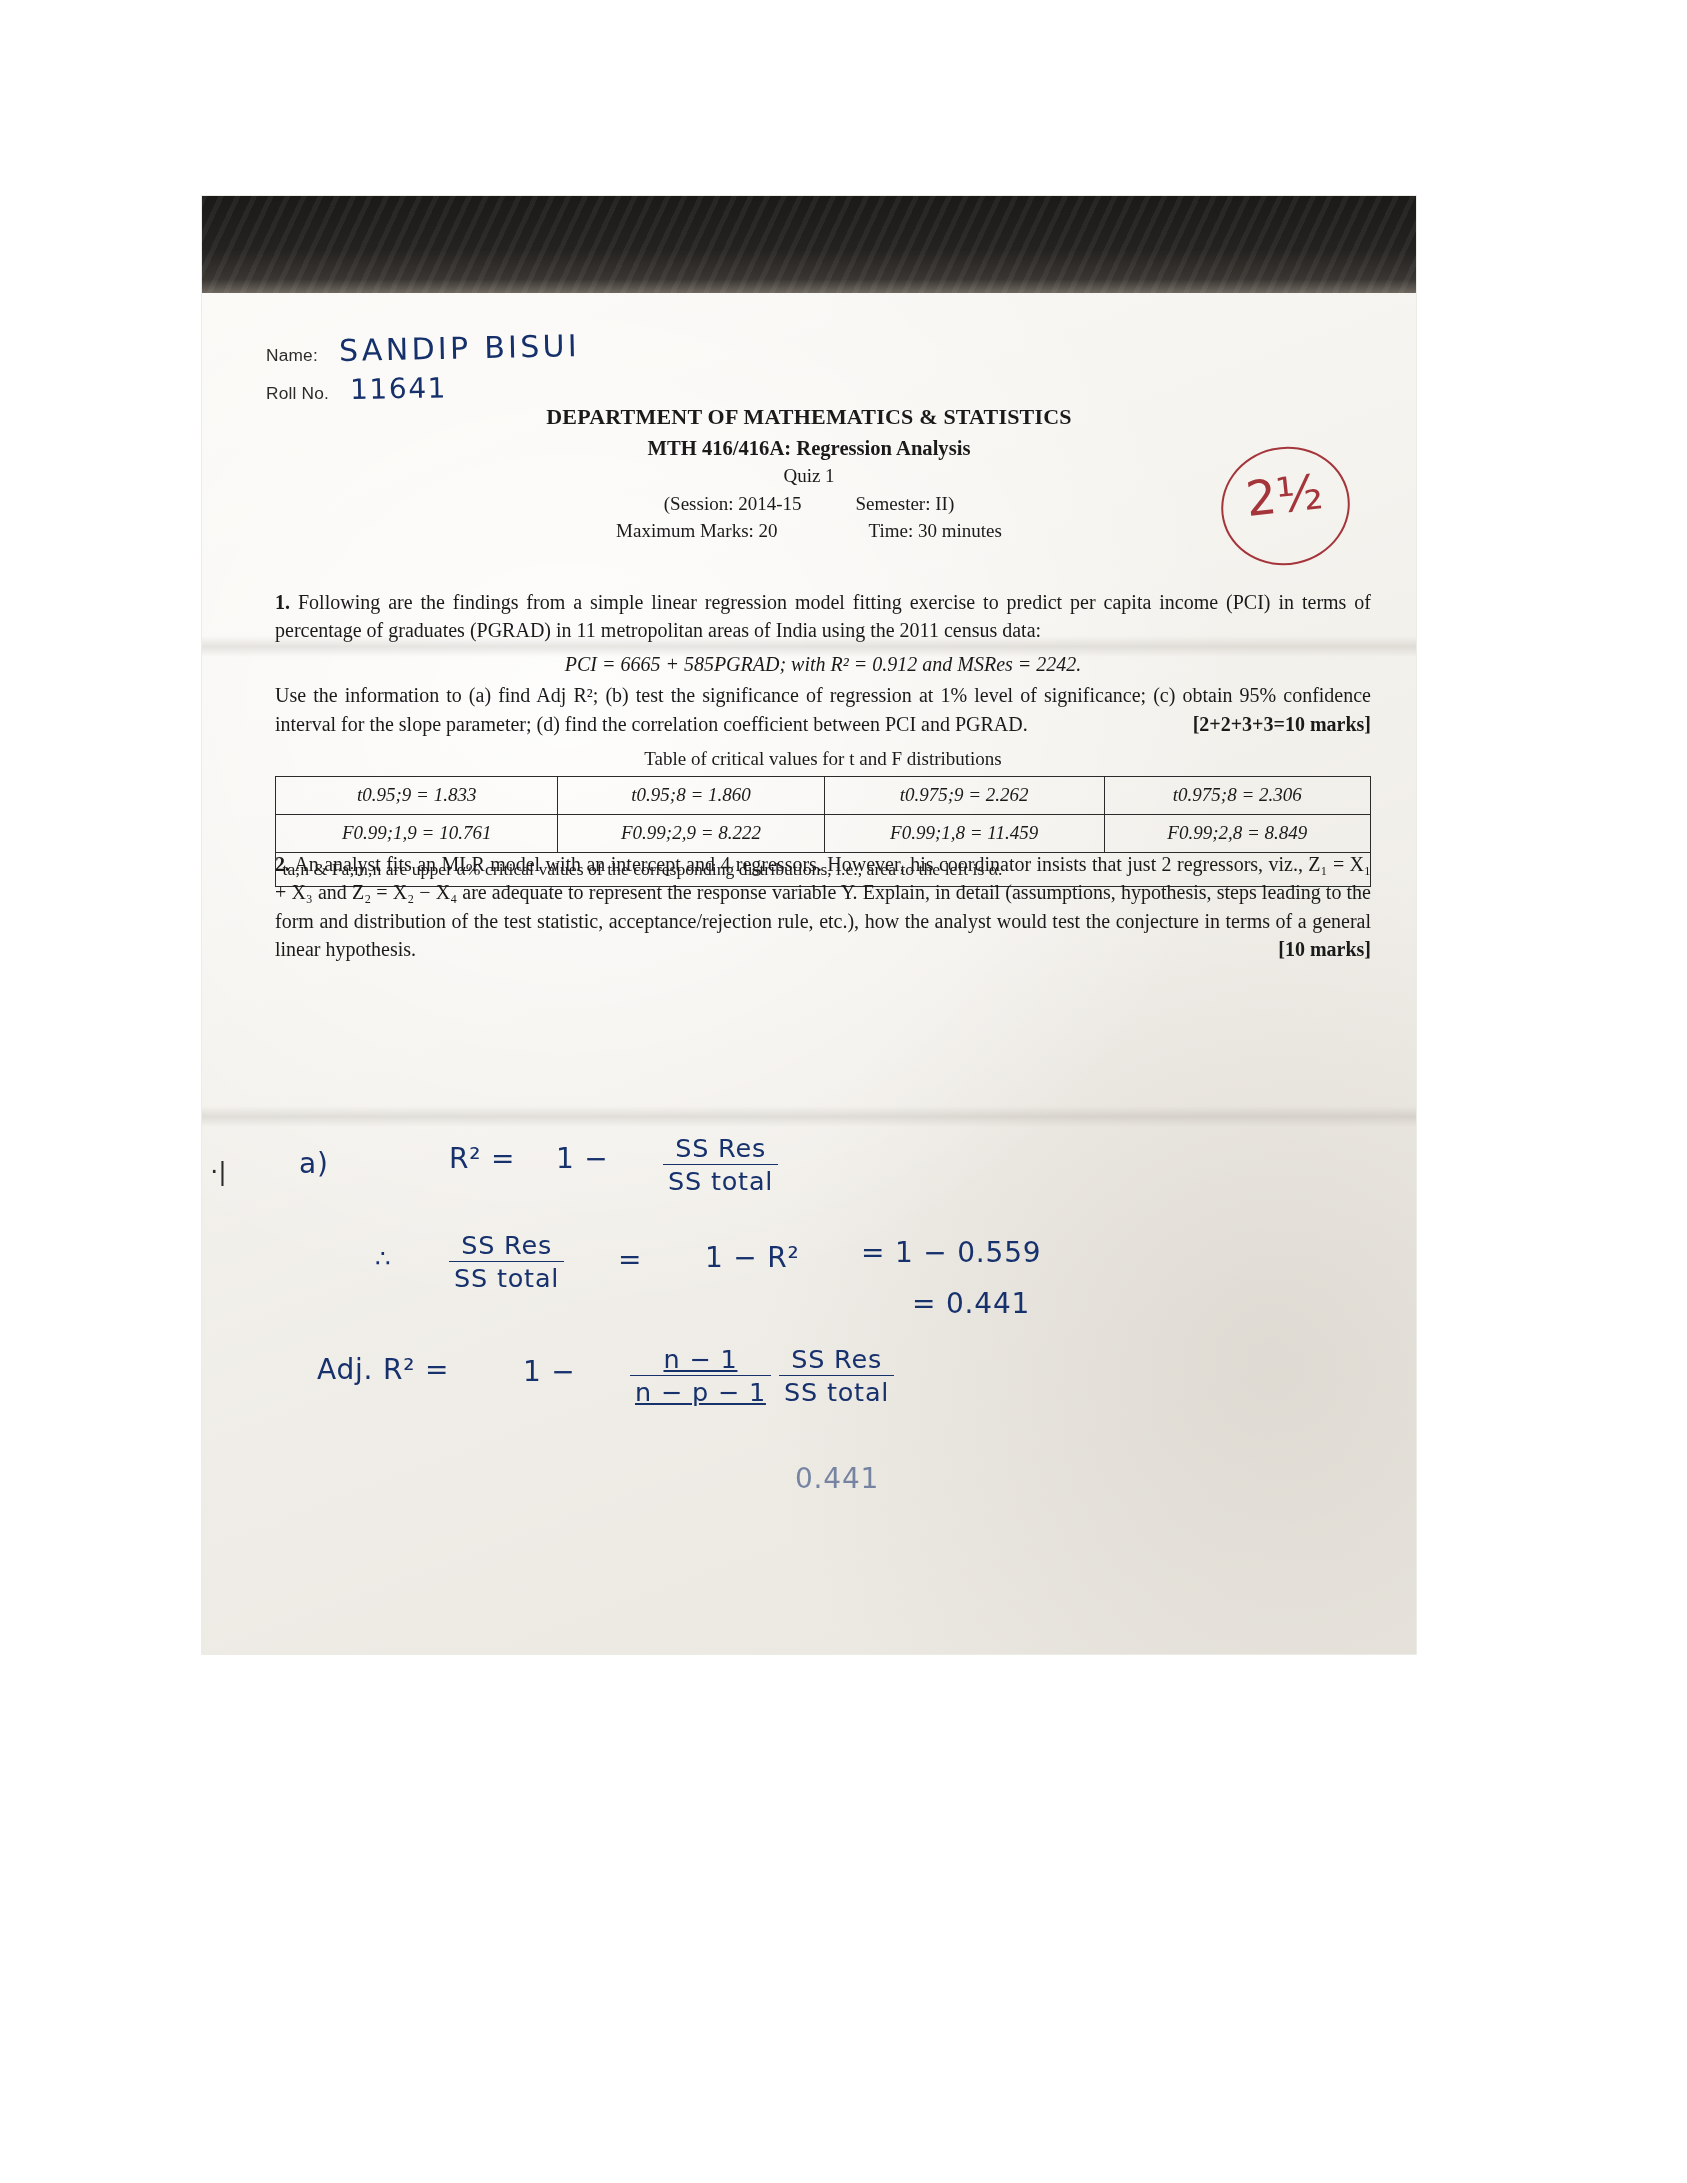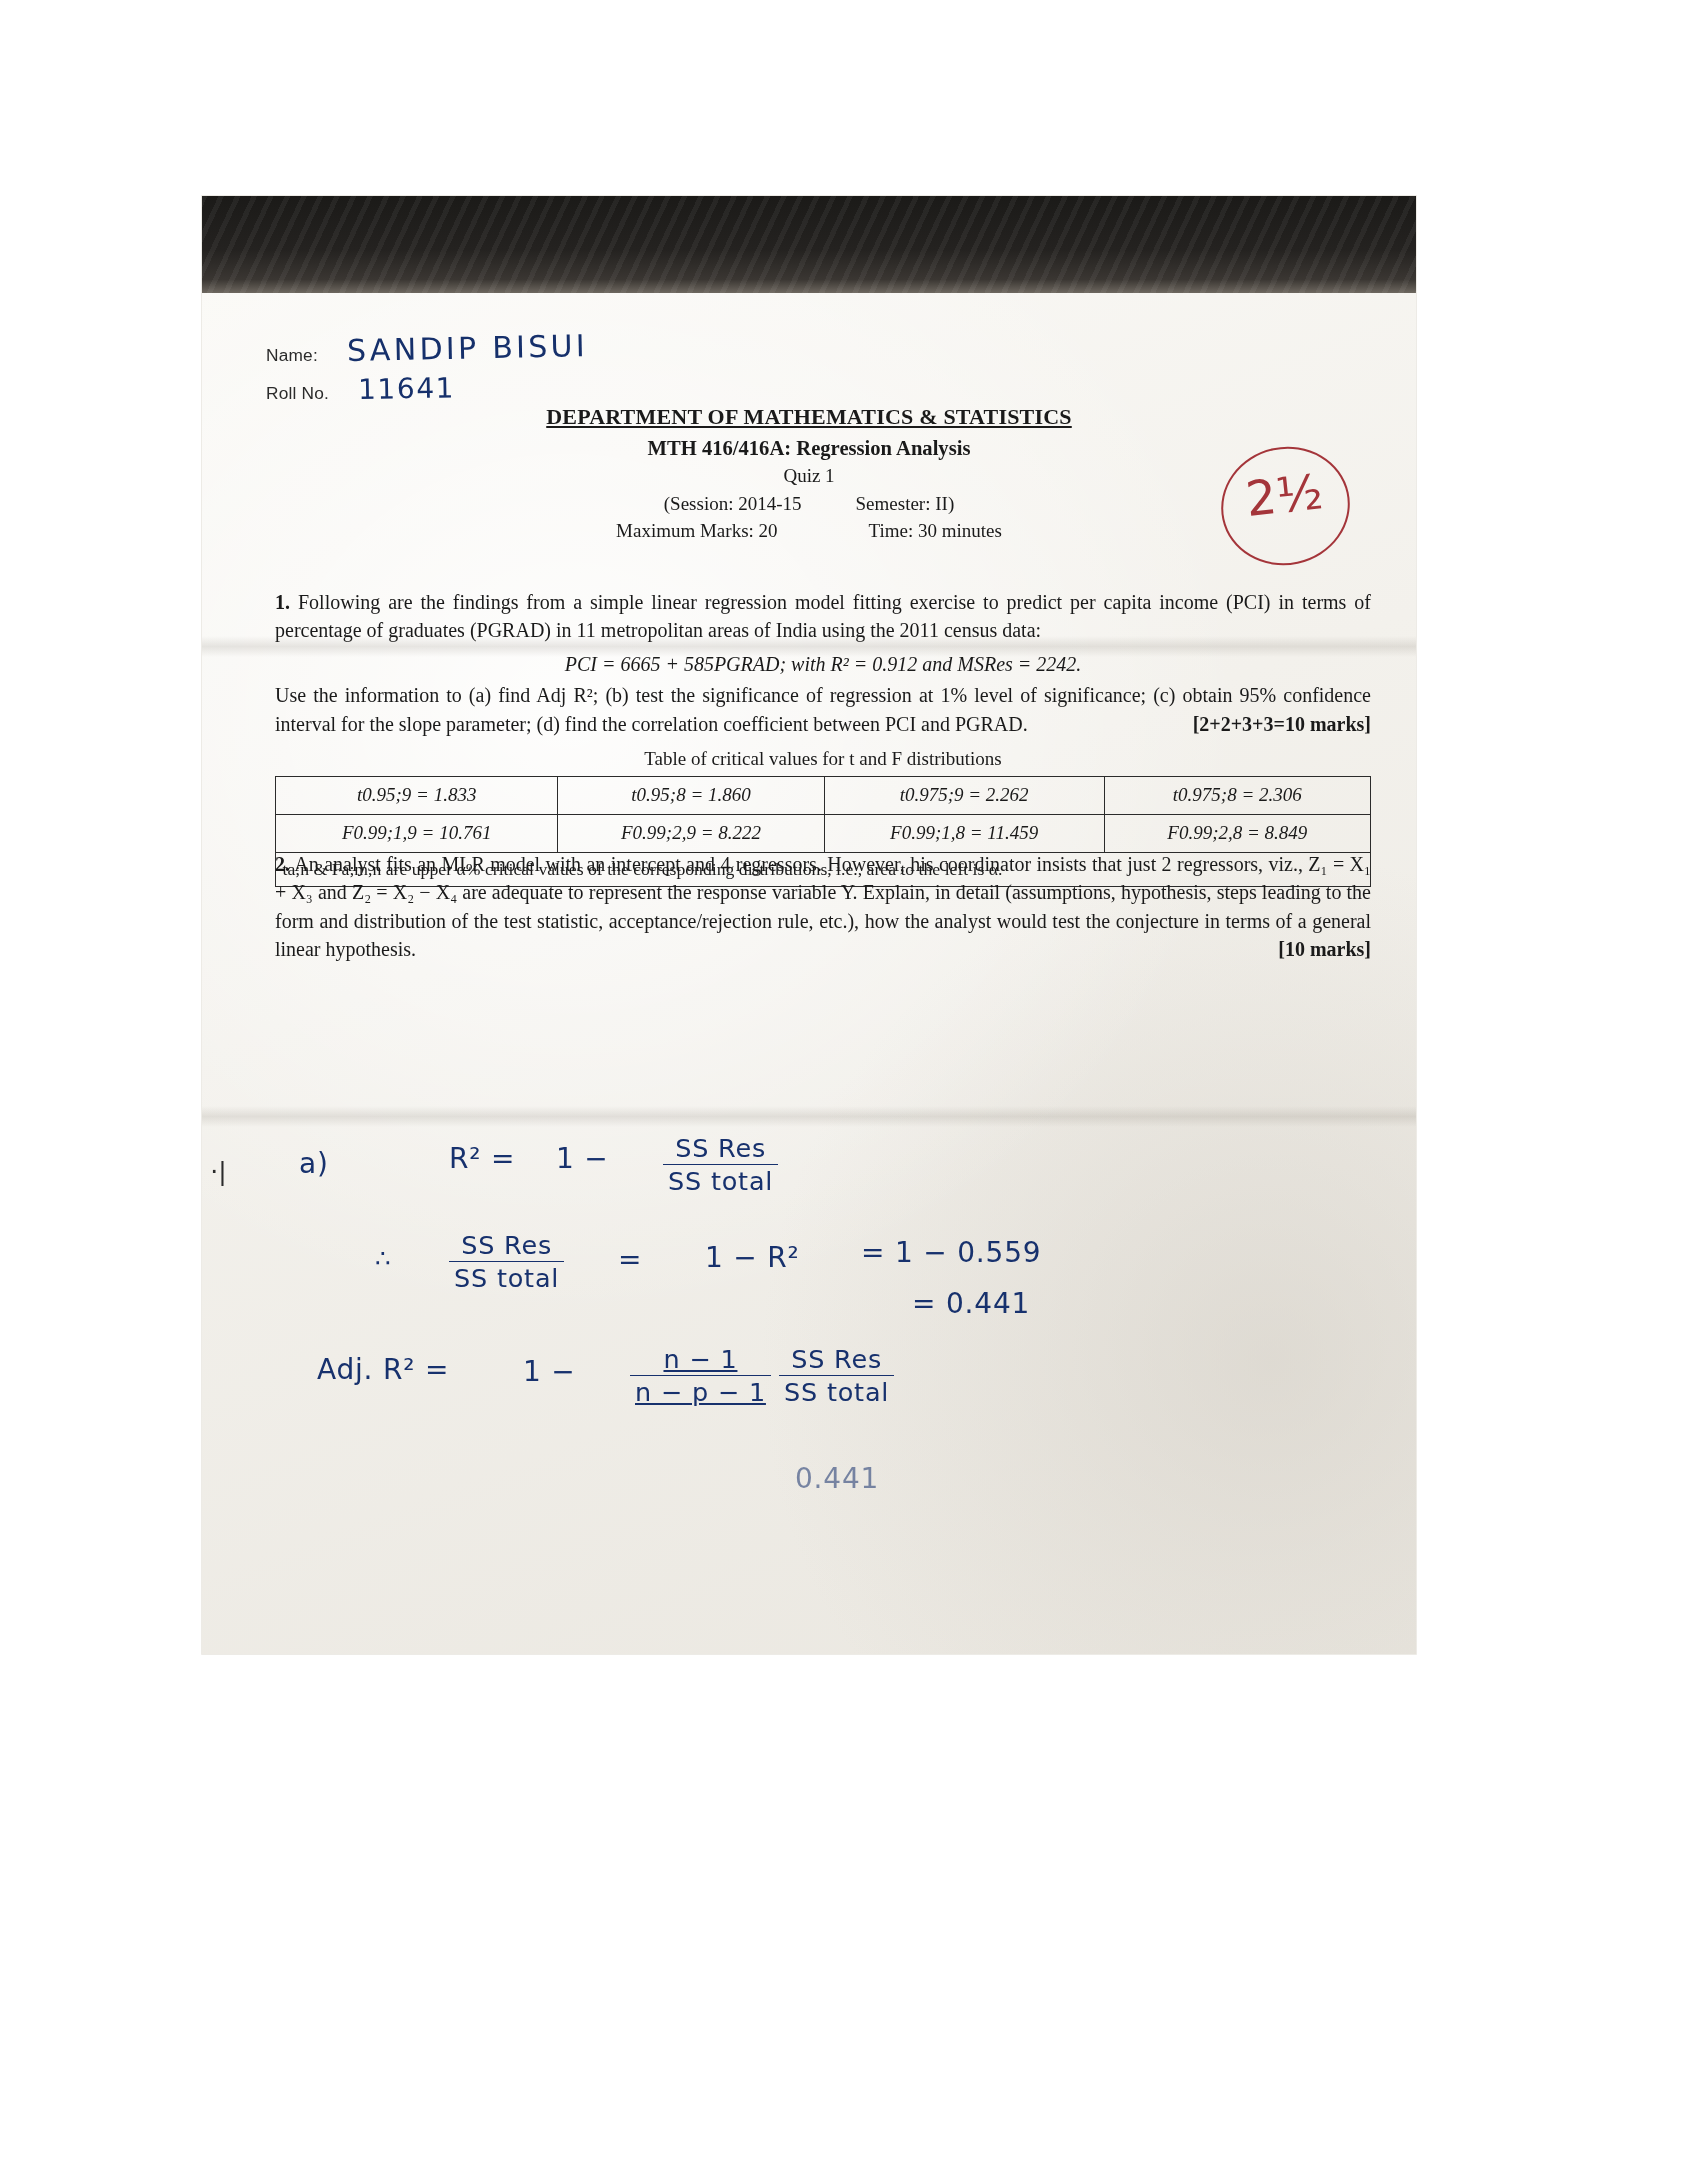--- a/index.html
+++ b/index.html
@@ -63,21 +63,21 @@
   
   .name-block {
     position: absolute;
     left: 64px;
     top: 51px;
     width: 527px;
   }
   .name-row {
     display: flex;
     align-items: baseline;
-    gap: 29px;
+    gap: 21px;
     margin-bottom: 5px;
     text-align: right;
   }
   .field-label {
     font-family: "Liberation Sans", sans-serif;
     font-size: 17.3px;
     color: #2b2b2b;
     letter-spacing: 0.2px;
   }
   .hand {
@@ -102,21 +102,20 @@
   .header {
     position: absolute;
     left: 0;
     top: 122px;
     width: 100%;
     text-align: center;
   }
   .dept {
     font-size: 22px;
     font-weight: bold;
-    text-decoration: underline;
     letter-spacing: 0.2px;
   }
   .course {
     font-size: 20.6px;
     font-weight: bold;
     margin-top: 6.6px;
   }
   .quiz {
     font-size: 19px;
     margin-top: 5px;

